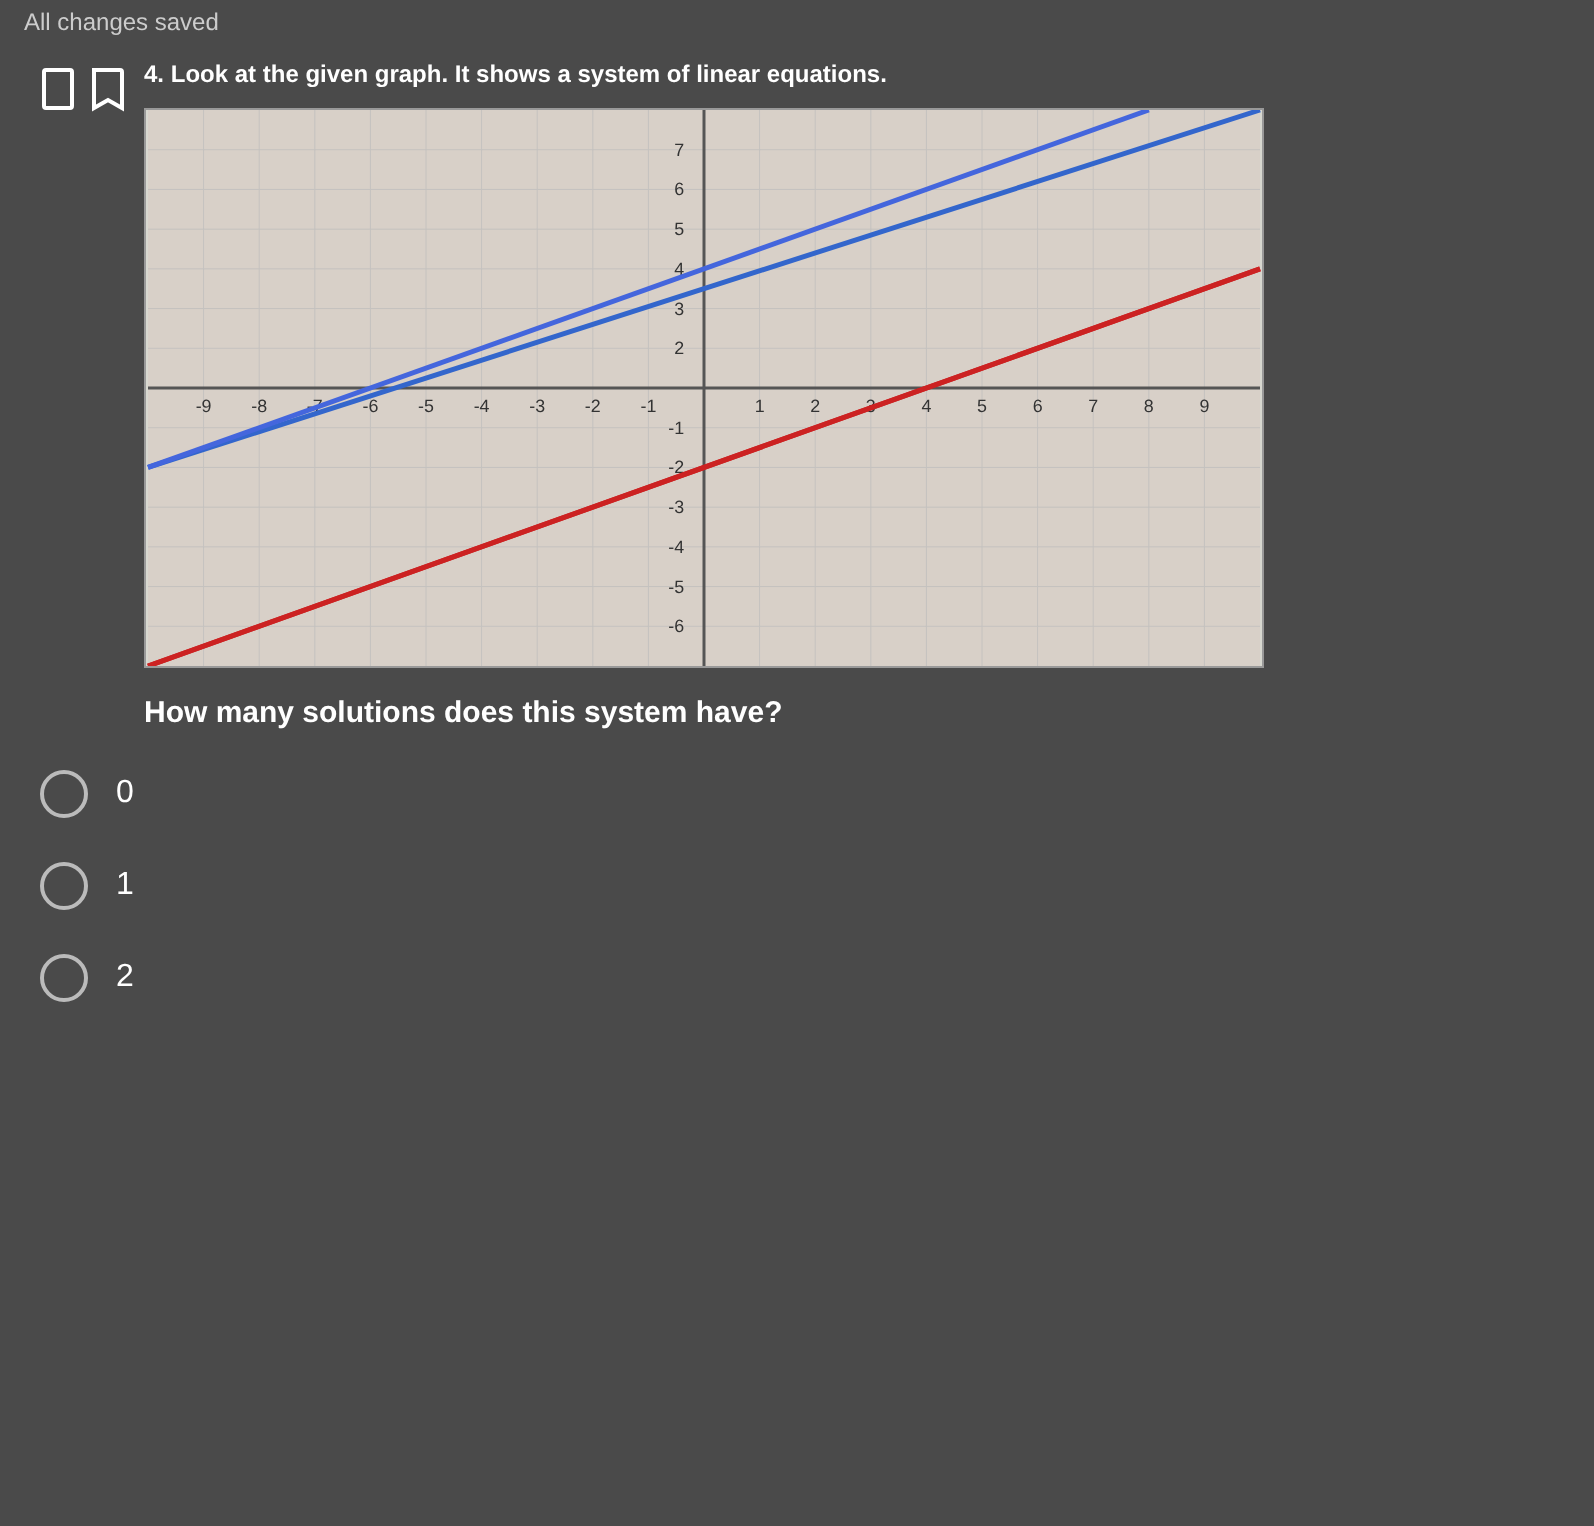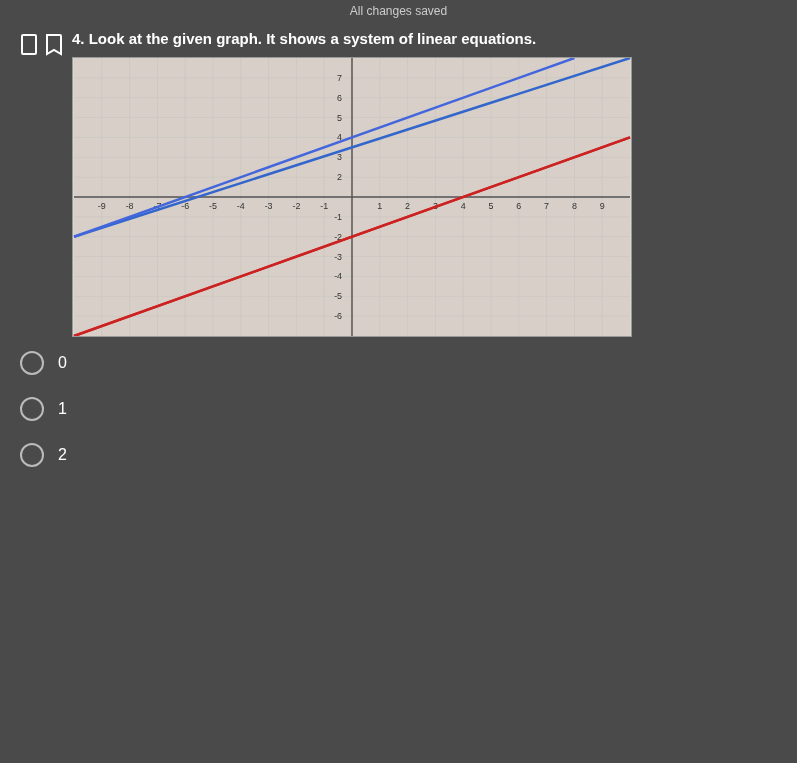--- a/index.html
+++ b/index.html
@@ -9,21 +9,21 @@
       height: 763px;
       background-color: #4a4a4a;
       font-family: Arial, sans-serif;
       color: #fff;
       position: relative;
       overflow: hidden;
     }
 
     .top-bar {
       display: flex;
-      justify-content: center;
+      justify-content: flex-start;
       padding: 4px 12px;
       font-size: 12px;
       color: #ccc;
     }
 
     .question-area {
       display: flex;
       flex-direction: row;
       align-items: flex-start;
       padding: 8px 20px 0 20px;
@@ -39,21 +39,21 @@
     .bookmark-icon {
       width: 18px;
       height: 22px;
     }
 
     .question-content {
       flex: 1;
     }
 
     .question-text {
-      font-size: 15px;
+      font-size: 12px;
       font-weight: bold;
       color: #fff;
       margin-bottom: 10px;
     }
 
     .graph-container {
       background: #d8d8d0;
       border: 1px solid #999;
       width: 560px;
       height: 280px;
@@ -209,20 +209,21 @@
 
         <line x1="0" y1="280" x2="560" y2="80" stroke="#cc2222" stroke-width="2.5"></line>
 
         <line x1="0" y1="180" x2="504" y2="0" stroke="#4466dd" stroke-width="2.5"></line>
 
         <line x1="0" y1="280" x2="560" y2="80" stroke="#cc2222" stroke-width="2.5"></line>
 
       </svg>
     </div>
 
+    <div class="sub-question">How many solutions does this system have?</div>
   </div>
 </div>
 
 <div class="options-area">
   <div class="option-row">
     <div class="radio-circle"></div>
     <span class="option-label">0</span>
   </div>
   <div class="option-row">
     <div class="radio-circle"></div>

